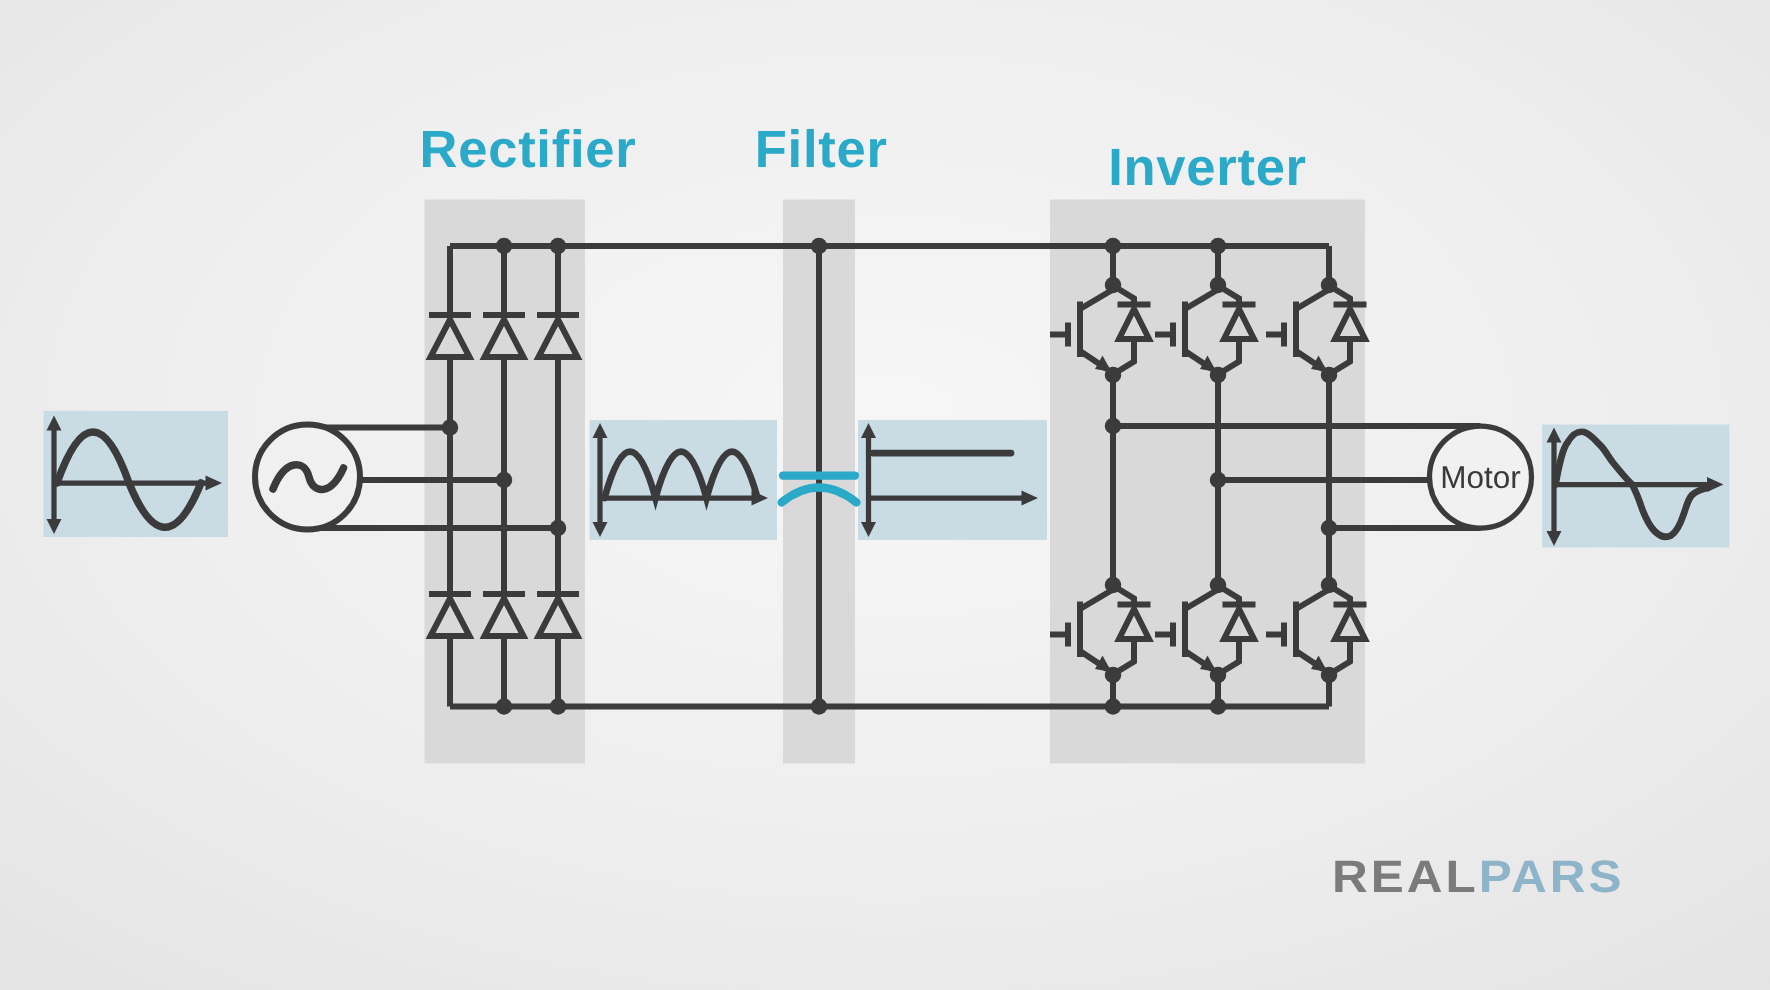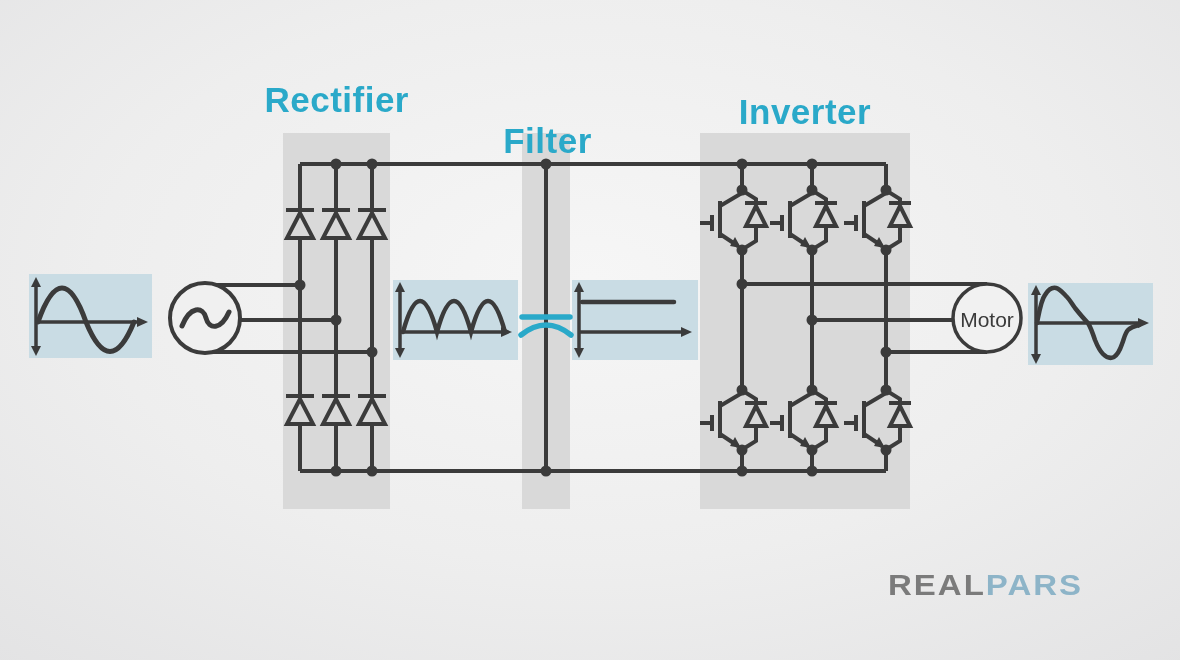--- a/index.html
+++ b/index.html
@@ -7,22 +7,22 @@
   .stage{
     position:relative;width:1180px;height:660px;
     background:radial-gradient(ellipse 900px 520px at 50% 42%, #f6f6f6 0%, #eeeeee 55%, #e3e3e4 100%);
   }
   svg{position:absolute;left:0;top:0;}
   .heading{
     position:absolute;top:80px;height:40px;line-height:40px;
     text-align:center;font-size:35px;font-weight:bold;letter-spacing:0.5px;
     color:#2aa9c9;
   }
-  #h-rect{left:249px;width:160px;text-align:right;}
-  #h-filt{left:480px;width:135px;margin-top:41px;}
+  #h-rect{left:272px;width:160px;}
+  #h-filt{left:480px;width:135px;}
   #h-inv{left:725px;width:160px;margin-top:12px;}
   .logo{
     position:absolute;left:888px;top:568px;width:230px;height:36px;
     font-size:33px;font-weight:800;letter-spacing:2px;line-height:36px;
     text-transform:uppercase;transform:scaleY(0.92);transform-origin:top left;
     white-space:nowrap;
   }
   .logo .real{color:#7b7b7b;}
   .logo .pars{color:#8db4c8;}
 </style>

